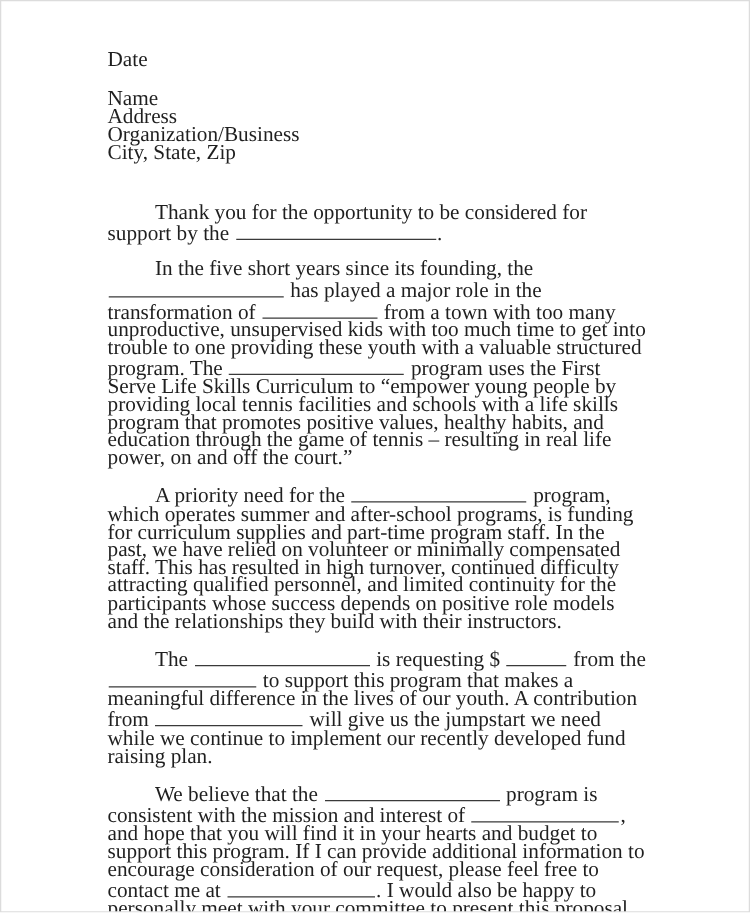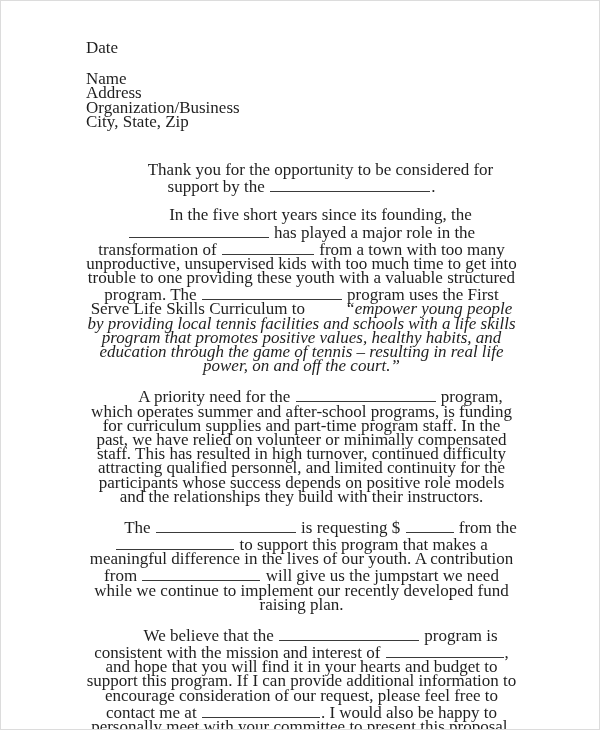--- a/index.html
+++ b/index.html
@@ -39,42 +39,40 @@
   
   .block { margin: 0; }
   .line  { white-space: pre-wrap; }
 
   .gap-sm { height: 14px; }
   .gap-md { height: 17px; }
   .gap-lg { height: 28px; }
 
   .para {
     margin: 0;
-    text-align: center;
+    text-align: left;
     text-indent: 0;
   }
   .para .lead { display: inline-block; width: 38px; }
 
   
   .blank {
     display: inline-block;
     border-bottom: 1px solid #3a3a3a;
     height: 0.82em;
     vertical-align: baseline;
     margin: 0 1px;
   }
   .b-xs  { width: 48px;  }
   .b-md  { width: 92px;  }
   .b-lg  { width: 118px; }
   .b-xl  { width: 140px; }
   .b-xxl { width: 160px; }
 
   .quote {
-    font-style: italic;
-    margin-left: 36px;
   }
 
   .sig-name { }
   .closing  { }
 </style>
 </head>
 <body>
 
 <div class="page">
   <div class="letter">

